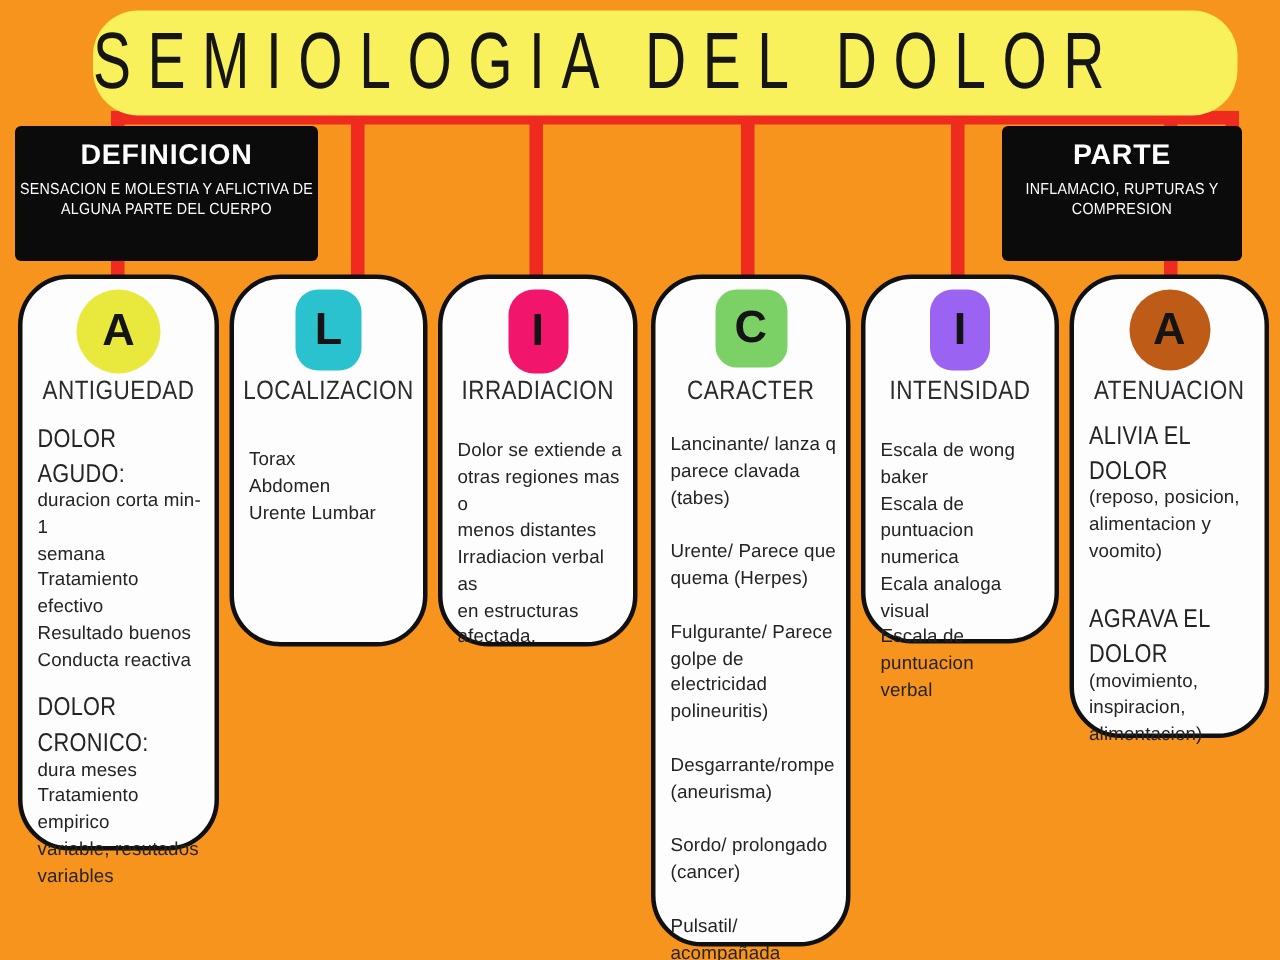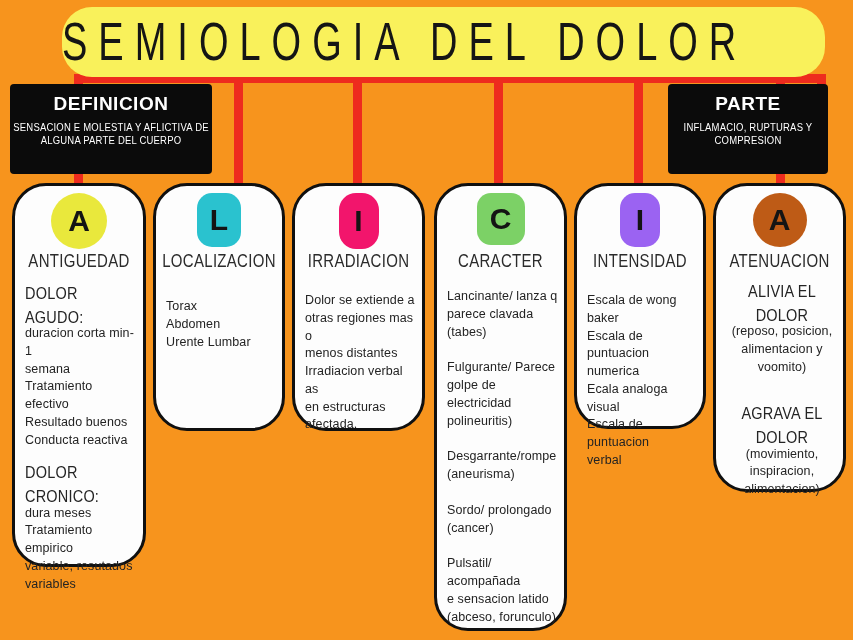--- a/index.html
+++ b/index.html
@@ -57,21 +57,21 @@
   .card-title{
     position:absolute;top:66px;left:0;width:100%;text-align:center;
     font-size:15px;letter-spacing:.3px;color:#2B2B2B;transform:scaleY(1.18);
   }
   .card-body{position:absolute;left:10px;right:5px;color:#232323;}
   .c0 .card-body{top:100px;}
   .c1 .card-body{top:112px;}
   .c2 .card-body{top:106px;}
   .c3 .card-body{top:102px;}
   .c4 .card-body{top:106px;}
-  .c5 .card-body{top:98px;text-align:center;}
+  .c5 .card-body{top:98px;}
   .sec-h{font-size:14.5px;line-height:1.35;color:#242424;letter-spacing:.2px;transform:scaleY(1.18);transform-origin:left center;}
   .sec-b{font-size:12.5px;line-height:1.42;white-space:pre-line;letter-spacing:.1px;}
   .c0 .sec + .sec{margin-top:16px;}
   .c3 .sec + .sec{margin-top:18px;}
   .c5 .sec + .sec{margin-top:30px;}
 </style>
 </head>
 <body>
 
 <div class="stage">
@@ -160,20 +160,24 @@
     <div class="badge bdg3" style="background: rgb(124, 209, 102);">
       <span>C</span>
     </div>
     <div class="card-title">CARACTER</div>
     <div class="card-body">
       <div class="sec">
         <div class="sec-b">Lancinante/ lanza q
 parece clavada (tabes)</div>
       </div>
       <div class="sec">
+        <div class="sec-b">Urente/ Parece que
+quema (Herpes)</div>
+      </div>
+      <div class="sec">
         <div class="sec-b">Fulgurante/ Parece
 golpe de electricidad
 polineuritis)</div>
       </div>
       <div class="sec">
         <div class="sec-b">Desgarrante/rompe
 (aneurisma)</div>
       </div>
       <div class="sec">
         <div class="sec-b">Sordo/ prolongado

